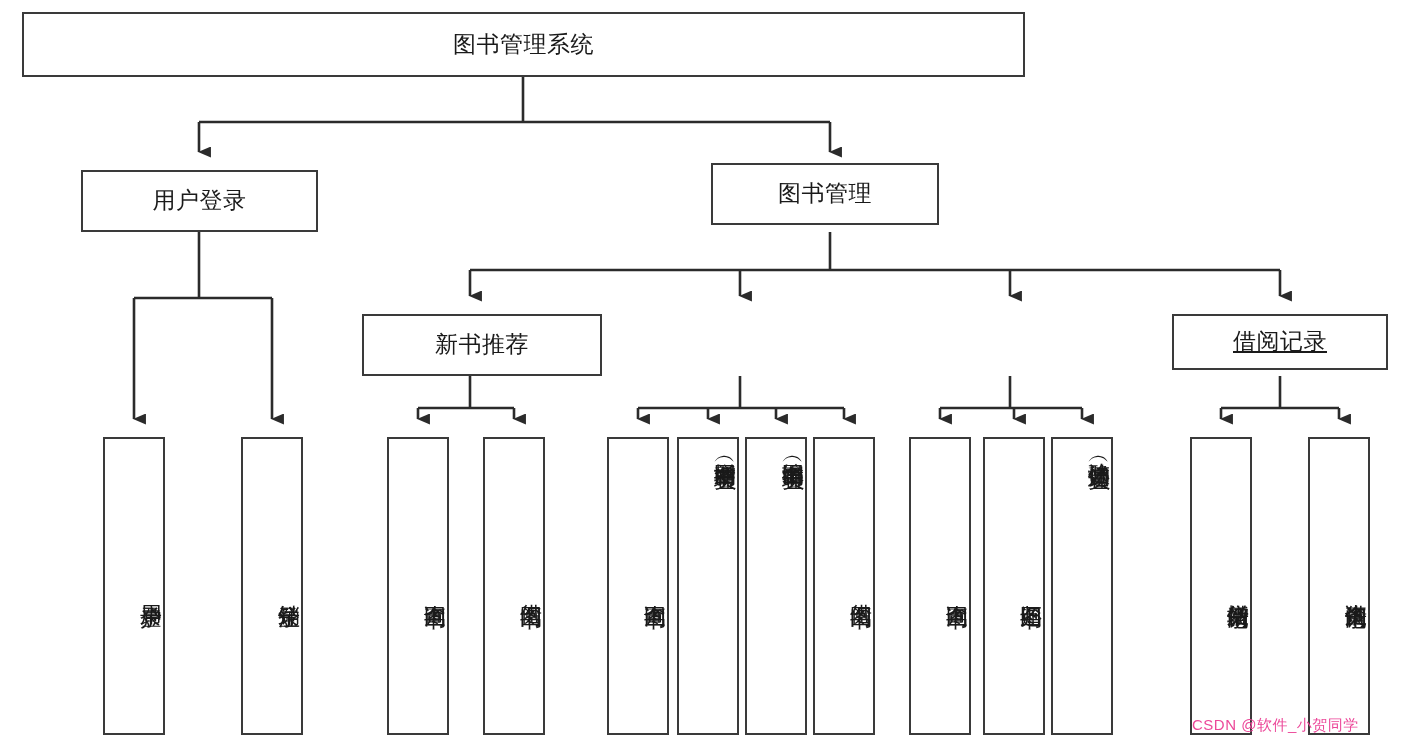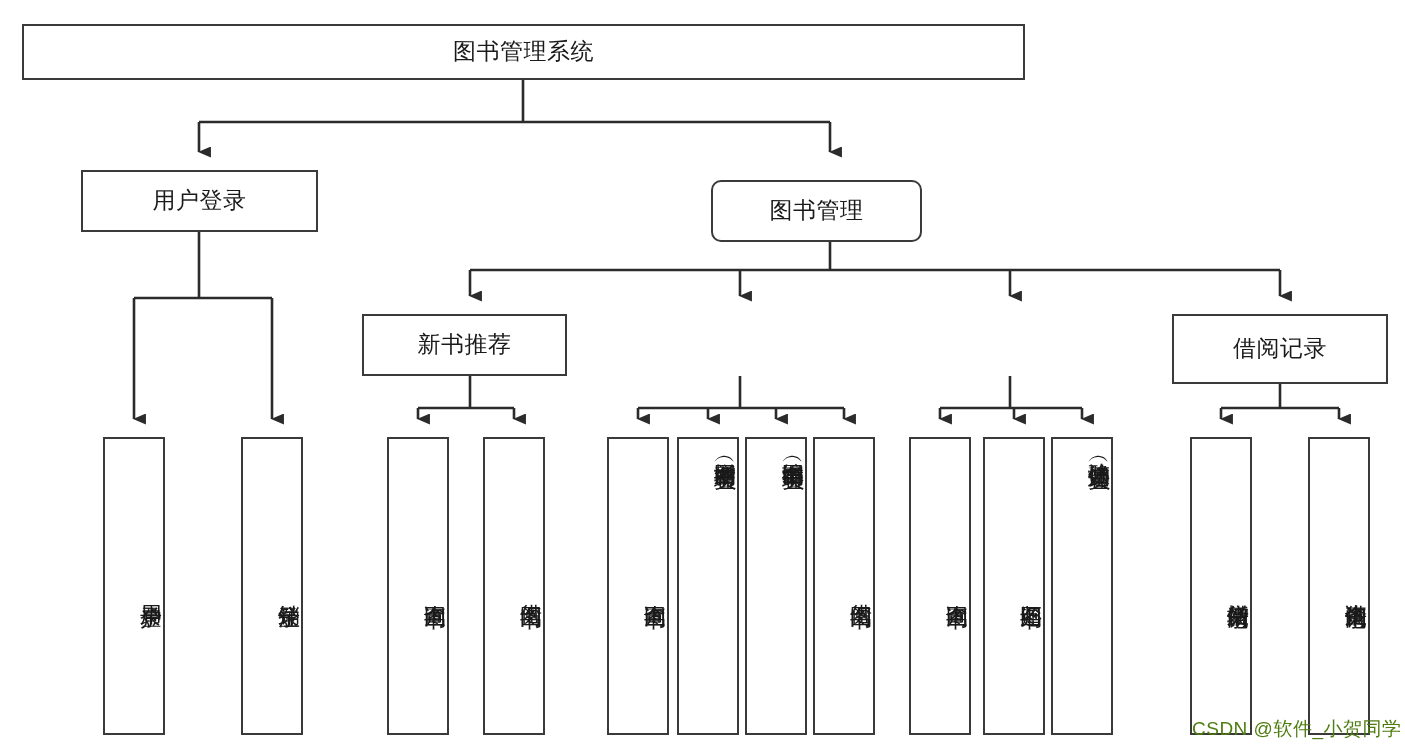--- a/index.html
+++ b/index.html
@@ -51,22 +51,22 @@
     align-items: flex-start;
     justify-content: center;
     padding-top: 6px;
     line-height: 1.12;
   }
   .node-v.top-align {
     justify-content: flex-start;
   }
   .watermark {
     position: absolute;
-    color: #4d7c0f;
-    font-size: 19px;
+    color: #ec4899;
+    font-size: 15px;
     white-space: nowrap;
     z-index: 3;
     letter-spacing: 0.5px;
   }
 </style>
 </head>
 <body>
 
 <div id="diagram-root">
 
@@ -113,35 +113,35 @@
       <path d="M 1014 408 L 1014 419" marker-end="url(#arrow)"></path>
       <path d="M 1082 408 L 1082 419" marker-end="url(#arrow)"></path>
 
       <path d="M 1280 376 L 1280 408"></path>
       <path d="M 1221 408 L 1339 408"></path>
       <path d="M 1221 408 L 1221 419" marker-end="url(#arrow)"></path>
       <path d="M 1339 408 L 1339 419" marker-end="url(#arrow)"></path>
     </g>
   </svg>
 
-  <div class="node node-h" style="left: 22px; top: 12px; width: 1003px; height: 56px; margin-top: 12px;">
+  <div class="node node-h" style="left: 22px; top: 12px; width: 1003px; height: 65px;">
     <span>图书管理系统</span>
   </div>
 
   <div class="node node-h" style="left: 81px; top: 170px; width: 237px; height: 62px;">
     <span>用户登录</span>
   </div>
-  <div class="node node-h" style="left: 711px; top: 180px; width: 211px; height: 62px; border-radius: 10px;">
+  <div class="node node-h" style="left: 711px; top: 163px; width: 228px; height: 62px;">
     <span>图书管理</span>
   </div>
 
-  <div class="node node-h" style="left: 362px; top: 314px; width: 205px; height: 62px;">
+  <div class="node node-h" style="left: 362px; top: 314px; width: 240px; height: 62px;">
     <span>新书推荐</span>
   </div>
-  <div class="node node-h" style="left: 1172px; top: 314px; width: 216px; height: 70px;">
+  <div class="node node-h" style="left: 1172px; top: 314px; width: 216px; height: 56px; text-decoration: underline;">
     <span>借阅记录</span>
   </div>
 
   <div class="node node-v" style="left: 103px; top: 437px; width: 62px; height: 298px;">
     <span>用户登录</span>
   </div>
   <div class="node node-v" style="left: 241px; top: 437px; width: 62px; height: 298px;">
     <span>注销登录</span>
   </div>
   <div class="node node-v" style="left: 387px; top: 437px; width: 62px; height: 298px;">

